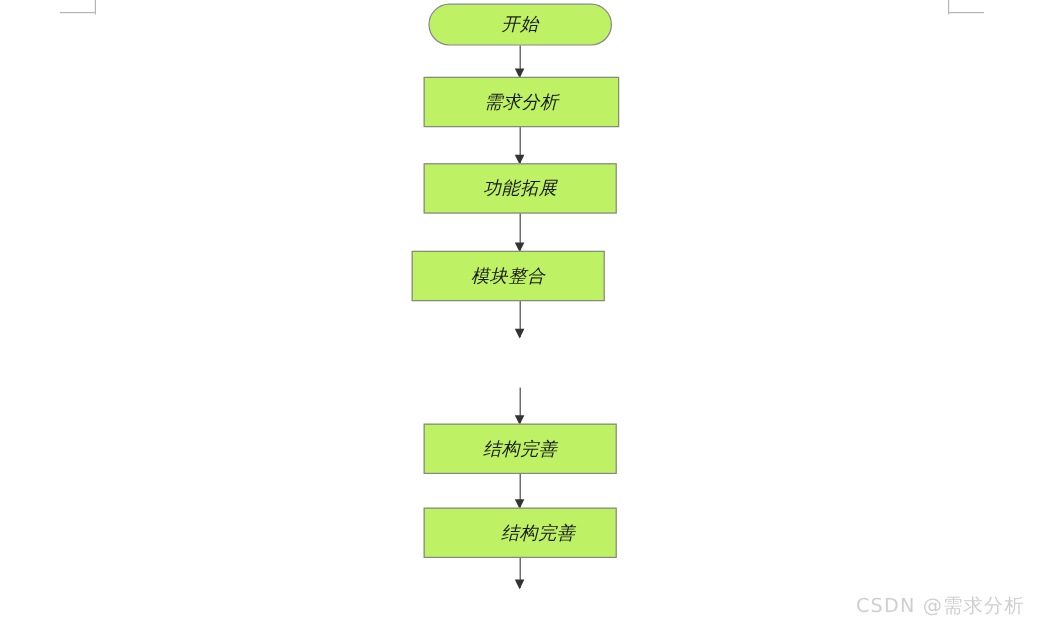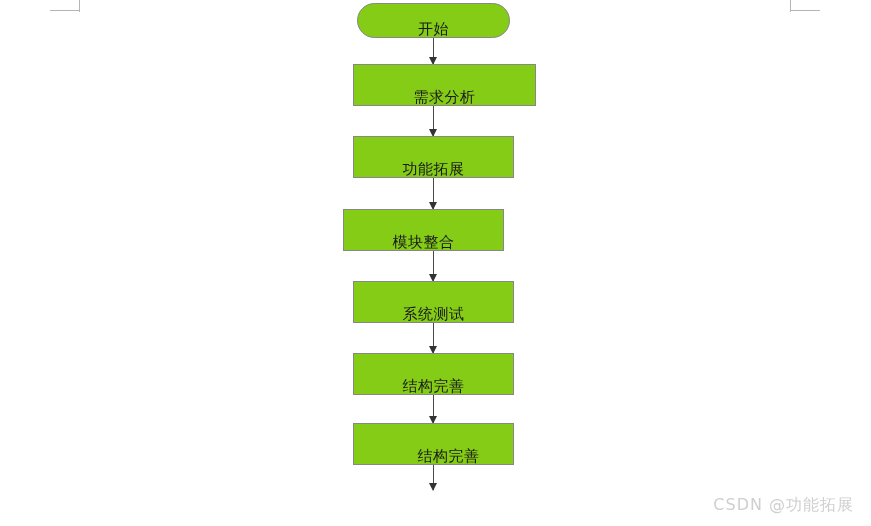--- a/index.html
+++ b/index.html
@@ -48,25 +48,26 @@
     top: 0;
     width: 871px;
     height: 526px;
   }
 
   .node {
     position: absolute;
     left: 353px;
     width: 161px;
     box-sizing: border-box;
-    background: #84cc16;
+    background: #bef264;
     border: 1px solid #878787;
     display: flex;
-    align-items: flex-end;
+    align-items: center;
     justify-content: center;
+    font-style: italic;
   }
   .node .node-label {
     font-size: 15px;
     line-height: 1;
     color: #1a1a1a;
     letter-spacing: 0.5px;
     white-space: nowrap;
   }
   .node.terminal {
     border-radius: 999px;
@@ -117,44 +118,41 @@
 
 <div id="flowchart">
 
   <div class="node terminal" style="left: 357px; top: 3px; width: 153px; height: 35px;">
     <span class="node-label">开始</span>
   </div>
   <div class="connector" style="left: 433px; top: 38px; height: 26px;">
     <span class="arrow-head"></span>
   </div>
 
-  <div class="node" style="left: 353px; top: 64px; width: 183px; height: 42px;">
+  <div class="node" style="left: 353px; top: 64px; width: 163px; height: 42px;">
     <span class="node-label">需求分析</span>
   </div>
   <div class="connector" style="left: 433px; top: 106px; height: 30px;">
     <span class="arrow-head"></span>
   </div>
 
   <div class="node" style="left: 353px; top: 136px; width: 161px; height: 42px;">
     <span class="node-label">功能拓展</span>
   </div>
   <div class="connector" style="left: 433px; top: 178px; height: 31px;">
     <span class="arrow-head"></span>
   </div>
 
   <div class="node" style="left: 343px; top: 209px; width: 161px; height: 42px;">
     <span class="node-label">模块整合</span>
   </div>
   <div class="connector" style="left: 433px; top: 251px; height: 30px;">
     <span class="arrow-head"></span>
   </div>
 
-  <div class="node" style="left: 353px; top: 281px; width: 161px; height: 42px;">
-    <span class="node-label">系统测试</span>
-  </div>
   <div class="connector" style="left: 433px; top: 323px; height: 30px;">
     <span class="arrow-head"></span>
   </div>
 
   <div class="node" style="left: 353px; top: 353px; width: 161px; height: 42px;">
     <span class="node-label">结构完善</span>
   </div>
   <div class="connector" style="left: 433px; top: 395px; height: 28px;">
     <span class="arrow-head"></span>
   </div>
@@ -162,13 +160,13 @@
   <div class="node" style="left: 353px; top: 423px; width: 161px; height: 42px; padding-left: 30px;">
     <span class="node-label">结构完善</span>
   </div>
   <div class="connector" style="left: 433px; top: 465px; height: 25px;">
     <span class="arrow-head"></span>
   </div>
 
 
 </div>
 
-<div id="watermark">CSDN @功能拓展</div>
+<div id="watermark">CSDN @需求分析</div>
 
 </body></html>

